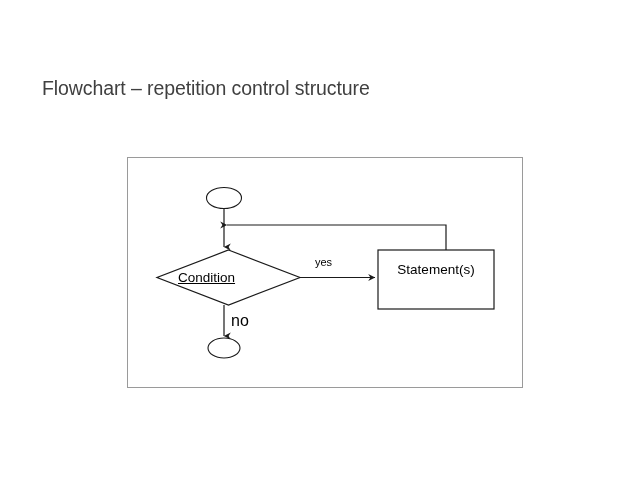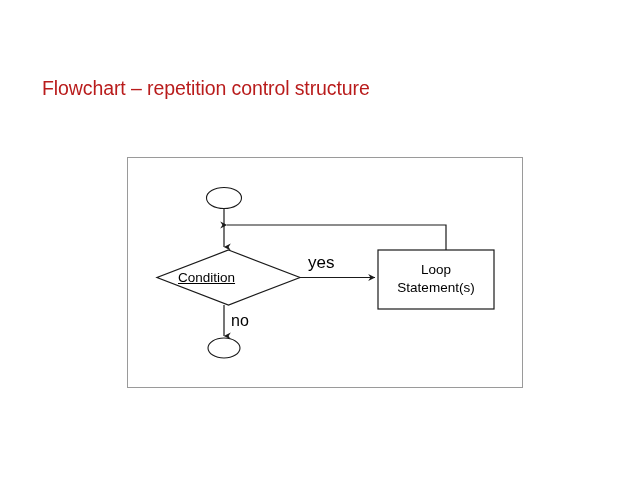--- a/index.html
+++ b/index.html
@@ -25,21 +25,21 @@
     background: #ffffff;
   }
 
   #slide-title {
     position: absolute;
     left: 42px;
     top: 76px;
     font-size: 19.5px;
     line-height: 24px;
     letter-spacing: -0.1px;
-    color: #b91c1c;
+    color: #404040;
     white-space: nowrap;
     font-weight: 400;
     text-align: center;
   }
 
   #diagram-frame {
     position: absolute;
     left: 127px;
     top: 157px;
     width: 396px;
@@ -67,23 +67,23 @@
     font-family: "Liberation Sans", sans-serif;
   }
 
   #label-condition {
     left: 178px;
     top: 270px;
     font-size: 13.5px;
     text-decoration: underline;
   }
   #label-yes {
-    left: 308px;
+    left: 315px;
     top: 255px;
-    font-size: 17px;
+    font-size: 11px;
   }
   #label-no {
     left: 231px;
     top: 313px;
     font-size: 16px;
   }
   #label-loop-statements {
     left: 386px;
     top: 261px;
     width: 100px;
@@ -132,17 +132,16 @@
     <ellipse cx="224" cy="348" rx="16" ry="10" fill="#ffffff" stroke="#1a1a1a" stroke-width="1.1"></ellipse>
   </svg>
 
   <div class="flow-label" id="label-condition">Condition</div>
 
   <div class="flow-label" id="label-yes">yes</div>
 
   <div class="flow-label" id="label-no">no</div>
 
   <div class="flow-label" id="label-loop-statements">
-    <div>Loop</div>
     <div>Statement(s)</div>
   </div>
 
 </div>
 
 </body></html>

